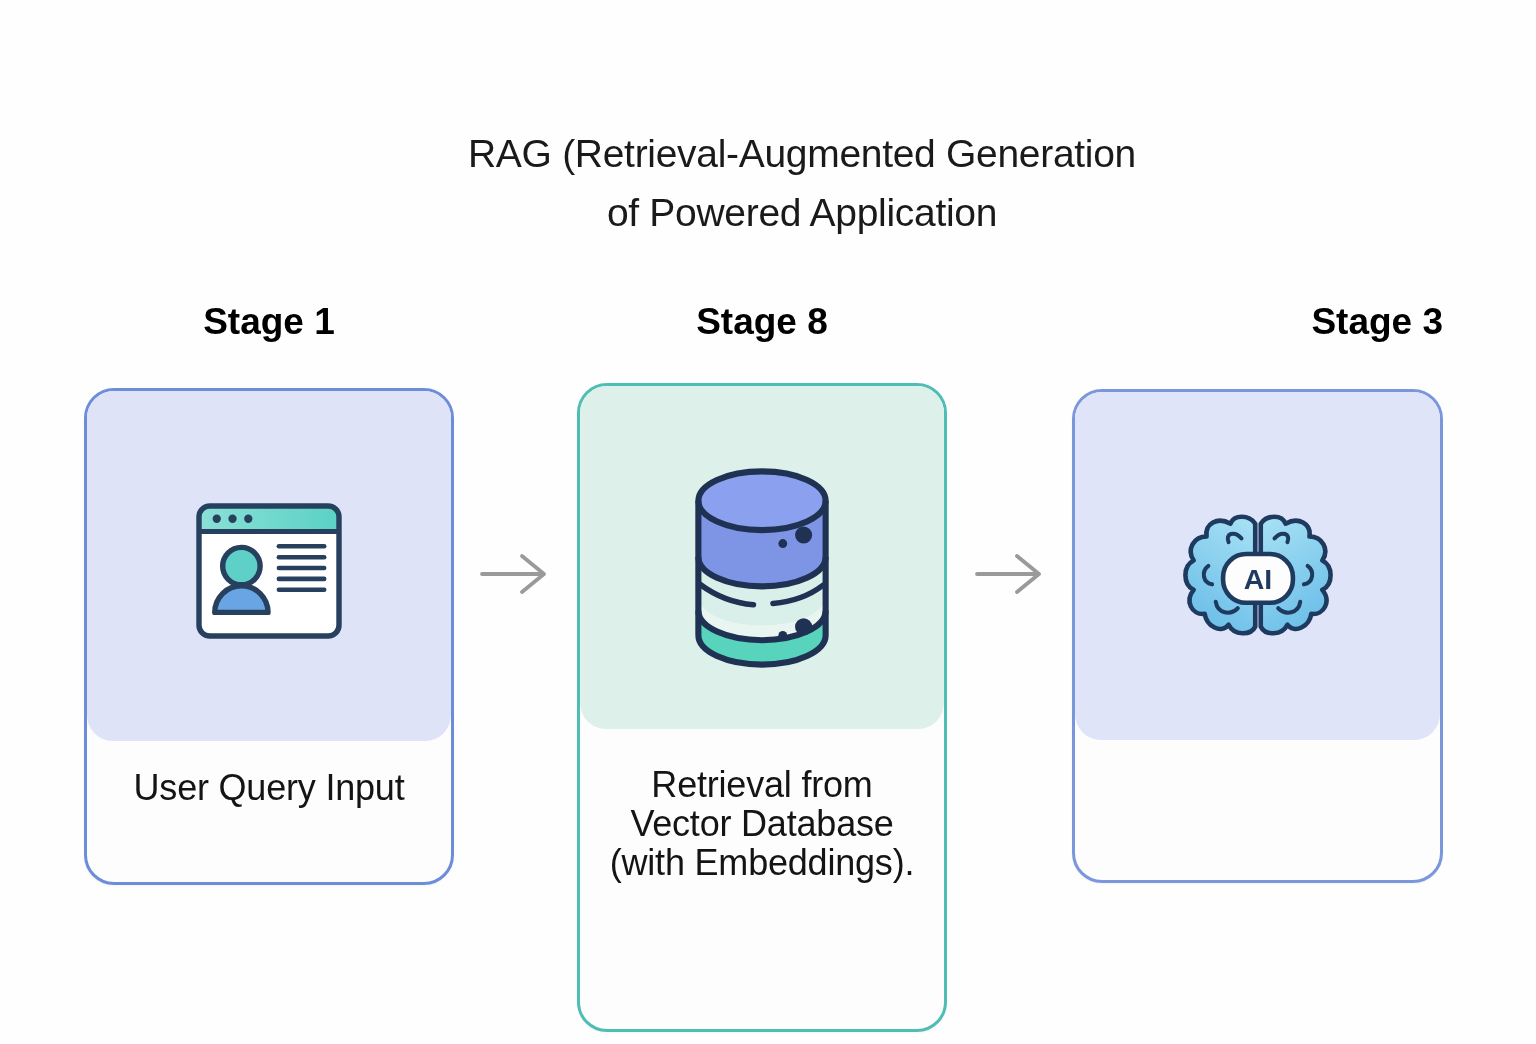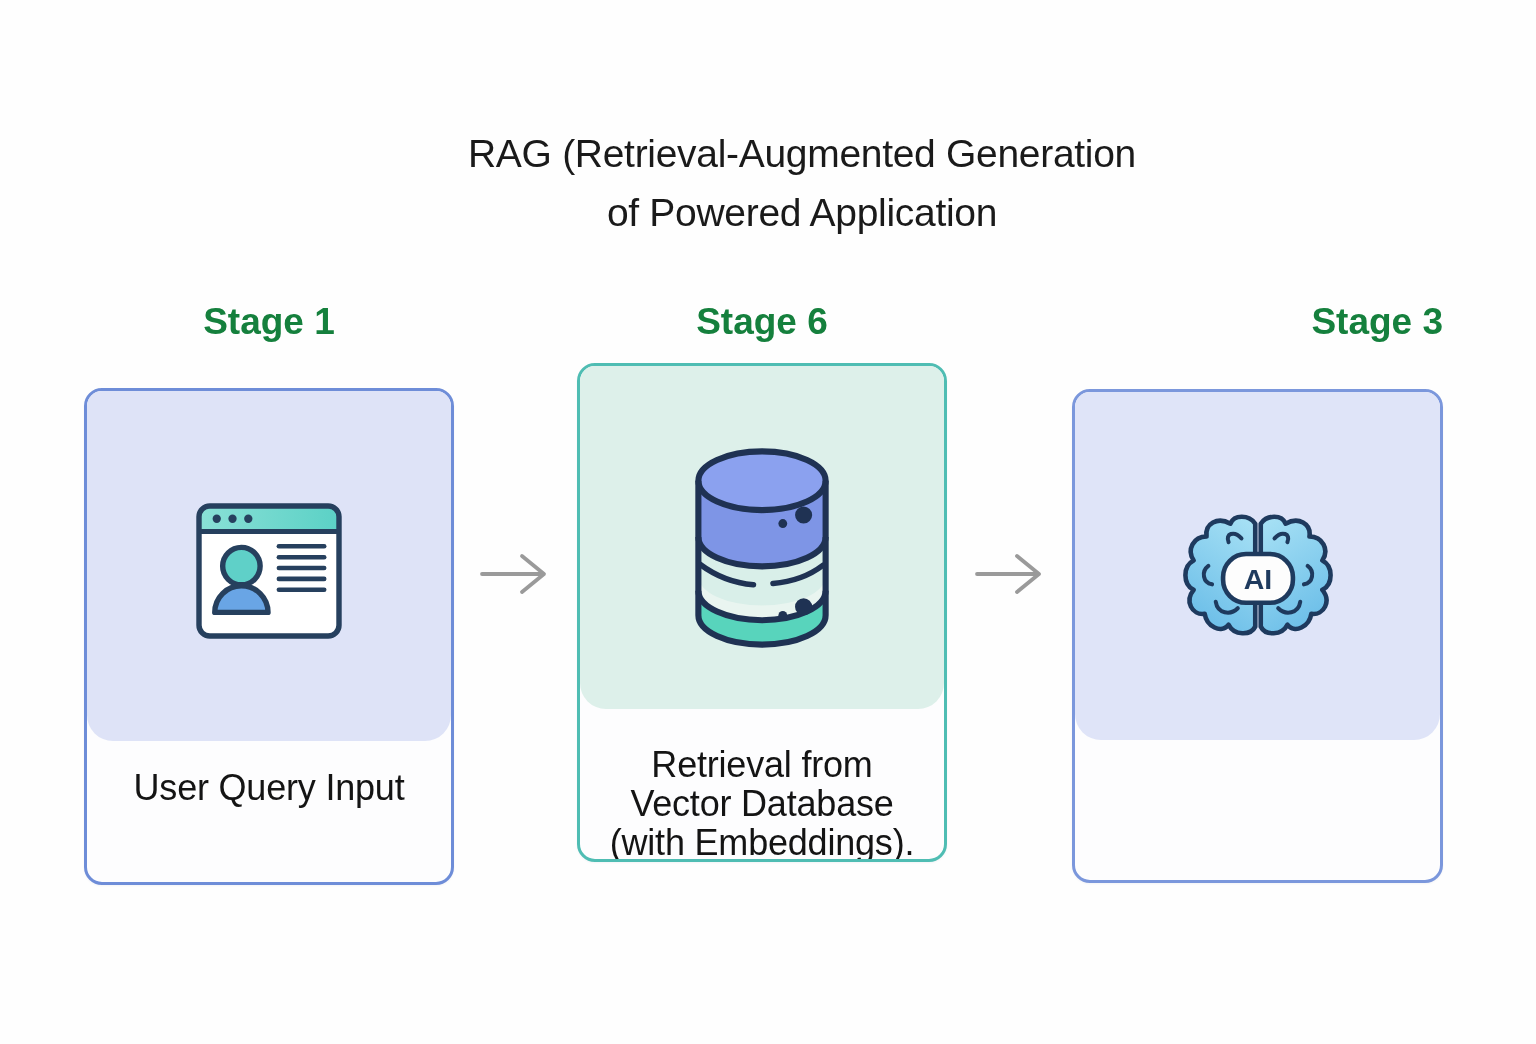--- a/index.html
+++ b/index.html
@@ -7,32 +7,32 @@
     width:1536px;height:1044px;position:relative;background:#fefefe;
     font-family:"Liberation Sans", sans-serif;color:#191919;overflow:hidden;
   }
   .title{
     position:absolute;top:124px;left:34px;width:1536px;
     text-align:center;font-size:39px;line-height:59px;font-weight:500;
     letter-spacing:-0.3px;white-space:pre-line;color:#1a1a1a;
   }
   .stage-label{
     position:absolute;top:301px;text-align:center;
-    font-size:37px;font-weight:700;color:#15803d;
+    font-size:37px;font-weight:700;color:#000000;
   }
   .lbl-1{left:84px;width:370px;}
   .lbl-2{left:577px;width:370px;}
   .lbl-3{left:1072px;width:371px;text-align:right;}
   .card{
-    position:absolute;background:#fdfdfe;border-radius:18px;
+    position:absolute;background:#fdfdfe;border-radius:30px;
     box-sizing:border-box;overflow:hidden;
     box-shadow:0 1px 2px rgba(40,60,120,0.05);
   }
   .card-1{left:84px;top:388px;width:370px;height:497px;border:3px solid #6e8dd8;}
-  .card-2{left:577px;top:363px;width:370px;height:499px;border:3px solid #4fbdb3;}
+  .card-2{left:577px;top:383px;width:370px;height:649px;border:3px solid #4fbdb3;}
   .card-3{left:1072px;top:389px;width:371px;height:494px;border:3px solid #7b97dc;}
   .panel{
     width:100%;box-sizing:border-box;
     border-bottom-left-radius:26px;border-bottom-right-radius:26px;
     display:flex;justify-content:center;align-items:flex-start;
   }
   .panel-1{height:350px;background:#dee3f7;padding-top:110px;}
   .panel-2{height:343px;background:#ddf0ea;padding-top:78px;}
   .panel-3{height:348px;background:#dfe4f8;padding-top:117px;}
   .caption{
@@ -44,21 +44,21 @@
   .arrow-1{left:478px;top:550px;}
   .arrow-2{left:973px;top:550px;}
 </style>
 </head>
 <body>
 
 <div class="title">RAG (Retrieval-Augmented Generation
 of Powered Application</div>
 
 <div class="stage-label lbl-1">Stage 1</div>
-<div class="stage-label lbl-2">Stage 6</div>
+<div class="stage-label lbl-2">Stage 8</div>
 <div class="stage-label lbl-3">Stage 3</div>
 
 <div class="card card-1">
   <div class="panel panel-1">
     <svg width="150" height="140" viewBox="0 0 152 142">
       <defs>
         <linearGradient id="tbgrad" x1="0" y1="0" x2="1" y2="0">
           <stop offset="0" stop-color="#8ae0d6"></stop>
             <stop offset="1" stop-color="#5bd1c6"></stop>
         </linearGradient>

